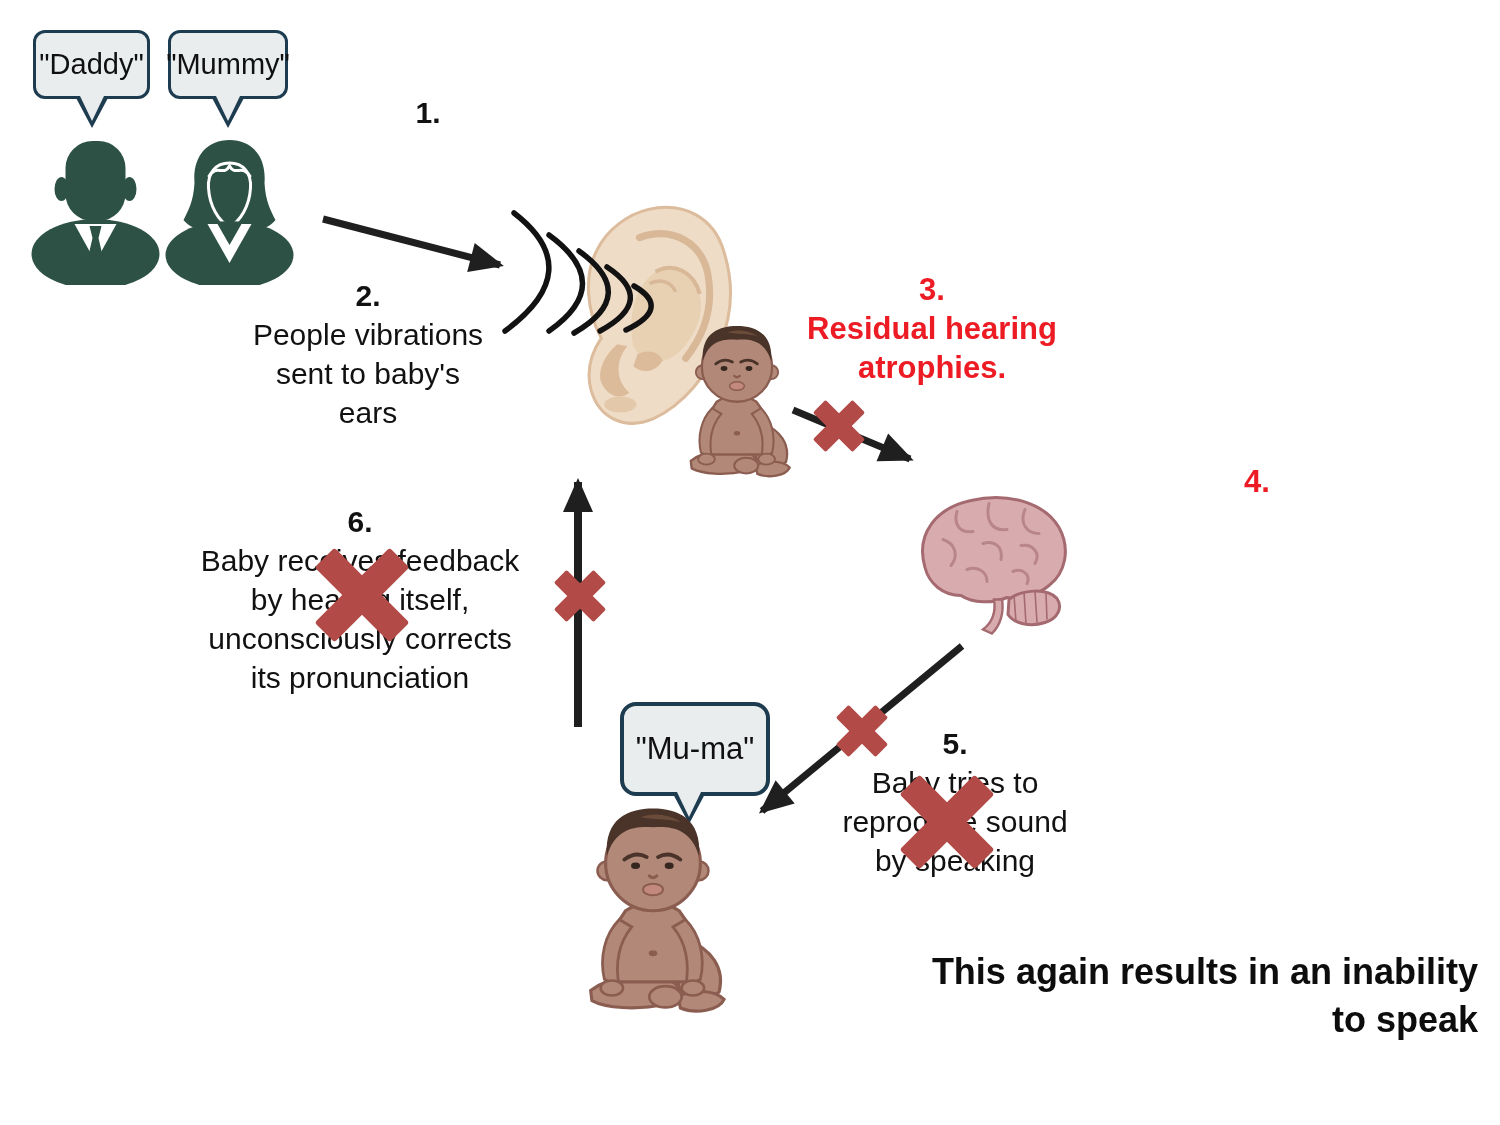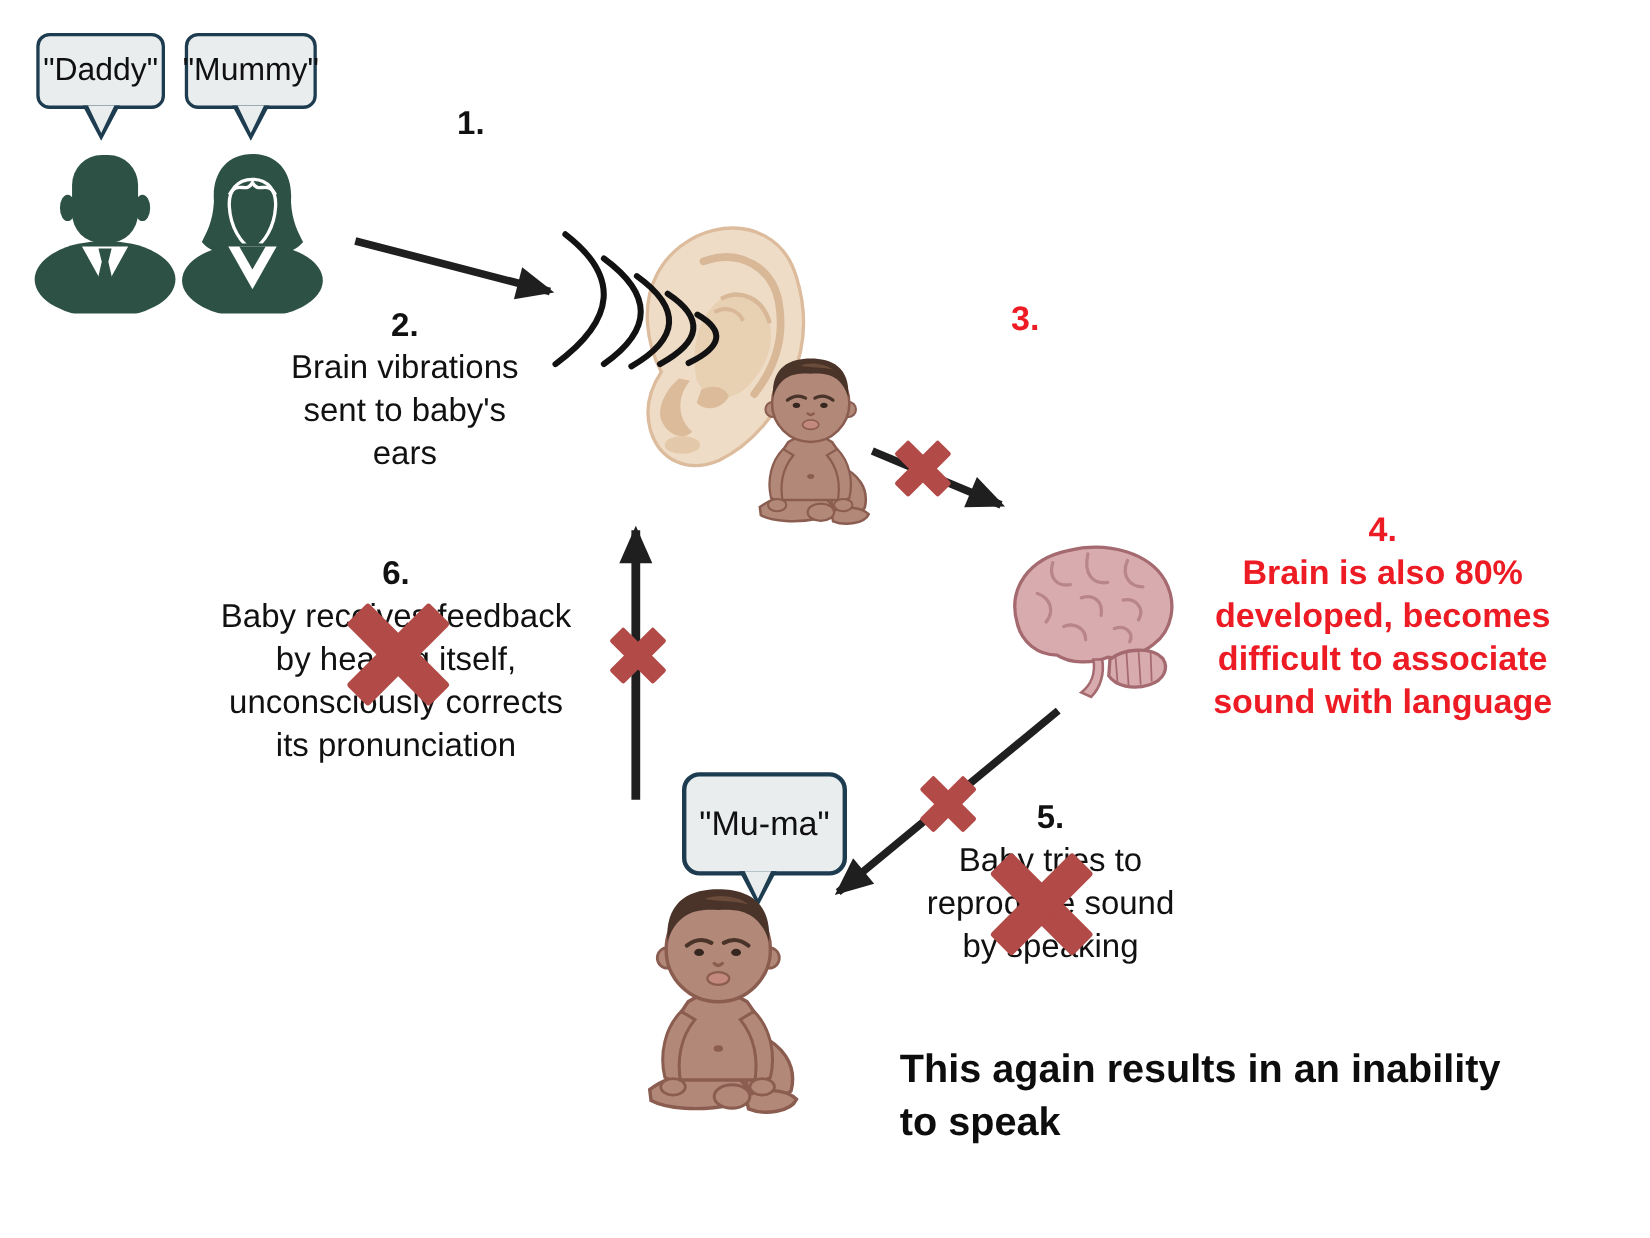--- a/index.html
+++ b/index.html
@@ -34,21 +34,21 @@
   .step .text { white-space:pre-line; }
   .step.red { color:#ed1c24; font-weight:bold; font-size:31px; }
   .step.s1 { left:258px;  top:93px;  width:340px; }
   .step.s2 { left:218px;  top:276px; width:300px; }
   .step.s3 { left:772px;  top:270px; width:320px; }
   .step.s4 { left:1087px; top:462px; width:340px; }
   .step.s5 { left:805px;  top:724px; width:300px; }
   .step.s6 { left:160px;  top:502px; width:400px; }
   .conclusion {
     position:absolute; left:818px; top:948px; width:660px;
-    font-weight:bold; font-size:36px; line-height:48px; white-space:pre-line; color:#0d0d0d;
+    font-weight:bold; font-size:36px; line-height:48px; white-space:pre-line; color:#0d0d0d;text-align:right;
   }
   .art { position:absolute; }
   .overlay { position:absolute; left:0; top:0; pointer-events:none; }
 </style>
 </head>
 <body>
 
 <div class="canvas">
 
   <svg width="0" height="0" style="position:absolute" aria-hidden="true">
@@ -143,33 +143,31 @@
 
   <svg class="art" style="left:553px;top:801px" width="200" height="212" viewBox="0 0 160 170">
     <use href="#baby-shape"></use>
   </svg>
 
   <div class="step s1">
     <div class="num">1.</div>
   </div>
   <div class="step s2">
     <div class="num">2.</div>
-    <div class="text">Brain vibrations
+    <div class="text">People vibrations
 sent to baby's
 ears</div>
   </div>
   <div class="step s3 red">
     <div class="num">3.</div>
+    <div class="text">Residual hearing
+atrophies.</div>
   </div>
   <div class="step s4 red">
     <div class="num">4.</div>
-    <div class="text">Brain is also 80%
-developed, becomes
-difficult to associate
-sound with language</div>
   </div>
   <div class="step s5">
     <div class="num">5.</div>
     <div class="text">Baby tries to
 reproduce sound
 by speaking</div>
   </div>
   <div class="step s6">
     <div class="num">6.</div>
     <div class="text">Baby receives feedback

